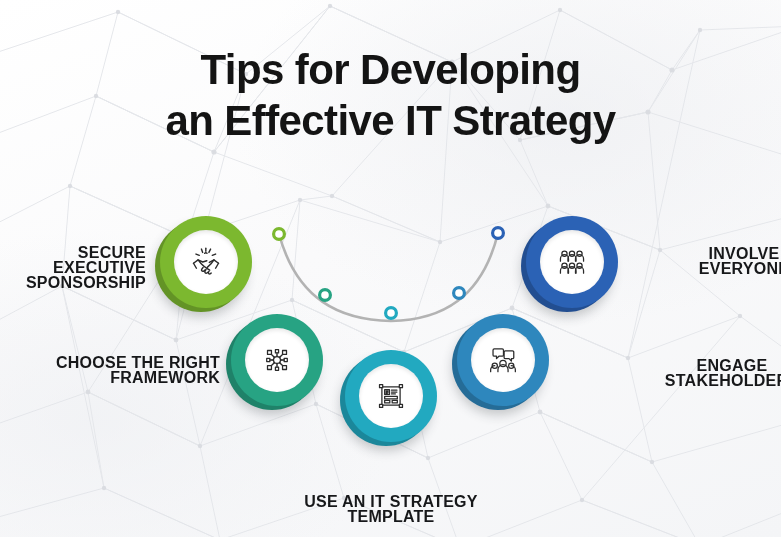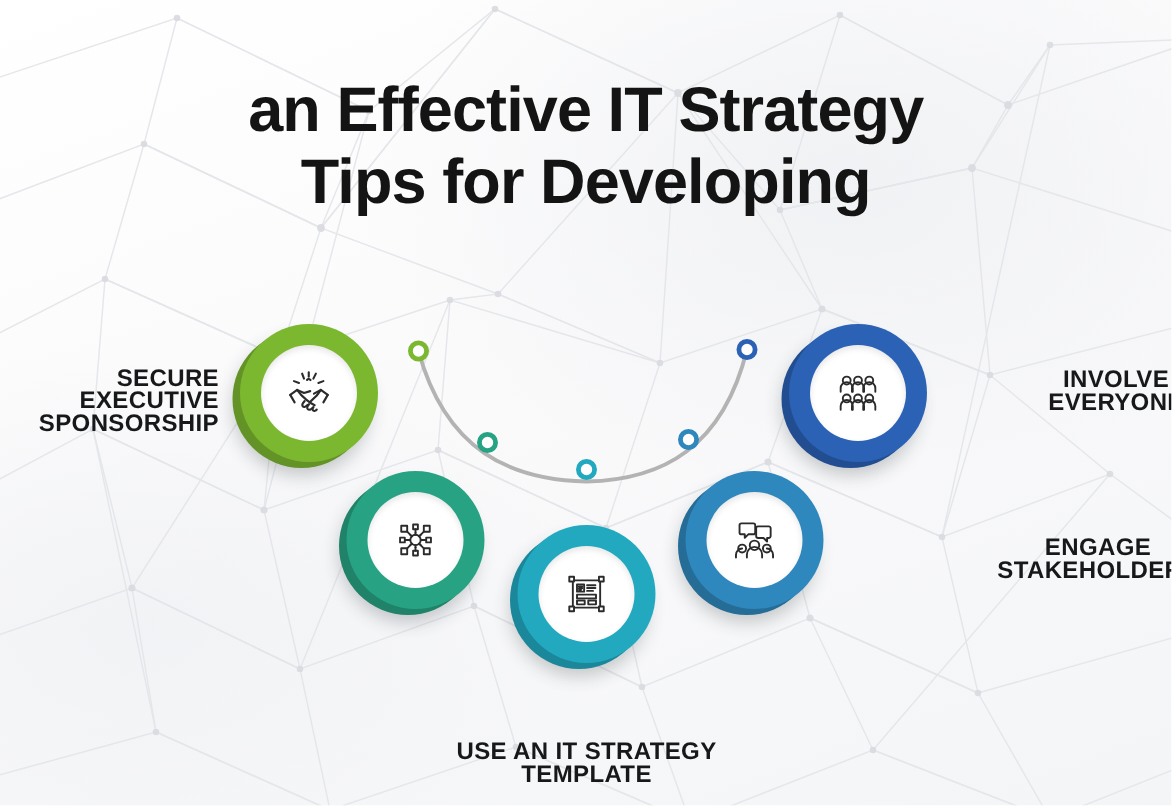--- a/index.html
+++ b/index.html
@@ -197,22 +197,22 @@
       <circle cx="428" cy="458" r="2.2"></circle>
       <circle cx="540" cy="412" r="2.4"></circle>
       <circle cx="652" cy="462" r="2.2"></circle>
       <circle cx="104" cy="488" r="2.2"></circle>
       <circle cx="344" cy="498" r="2.2"></circle>
       <circle cx="582" cy="500" r="2.2"></circle>
     </g>
   </svg>
 
   <div class="title-block">
+    <span class="title-line">Tips for Developing</span>
     <span class="title-line second">an Effective IT Strategy</span>
-    <span class="title-line">Tips for Developing</span>
   </div>
 
   <svg id="connector" viewBox="0 0 781 537" xmlns="http://www.w3.org/2000/svg">
     <path d="M279,234 C297,300 340,320 391,321 C442,320 482,298 498,233" fill="none" stroke="#b3b3b3" stroke-width="2.6" stroke-linecap="round"></path>
     <g>
       <circle cx="279" cy="234" r="5.4" fill="#ffffff" stroke="#7CB82F" stroke-width="3.2"></circle>
       <circle cx="325" cy="295" r="5.4" fill="#ffffff" stroke="#27A383" stroke-width="3.2"></circle>
       <circle cx="391" cy="313" r="5.4" fill="#ffffff" stroke="#22A9C0" stroke-width="3.2"></circle>
       <circle cx="459" cy="293" r="5.4" fill="#ffffff" stroke="#2E87BD" stroke-width="3.2"></circle>
       <circle cx="498" cy="233" r="5.4" fill="#ffffff" stroke="#2B62B5" stroke-width="3.2"></circle>
@@ -273,20 +273,21 @@
             <path d="M31 31 L27.1 27.1"></path>
             <path d="M24 15 L24 17.8"></path>
             <path d="M24 33 L24 30.2"></path>
             <path d="M15 24 L17.8 24"></path>
             <path d="M33 24 L30.2 24"></path>
           </svg>
         </span>
       </div>
     </div>
   </div>
+  <div class="node-label label-left" style="left:24px; top:355px; width:196px;">CHOOSE THE RIGHT FRAMEWORK</div>
 
   <div class="node" style="left:345px; top:350px;">
     <div class="node-circle">
       <div class="ring-back" style="background:#22A9C0;"></div>
       <div class="ring-front" style="background:#22A9C0;"></div>
       <div class="ring-inner">
         <span>
           <svg width="38" height="38" viewBox="0 0 48 48" fill="none" stroke="#2b2b2b" stroke-width="1.6" stroke-linecap="round" stroke-linejoin="round">
             <rect x="12.5" y="12.5" width="23" height="23"></rect>
             <rect x="9.5" y="9.5" width="4" height="4" fill="#ffffff"></rect>

